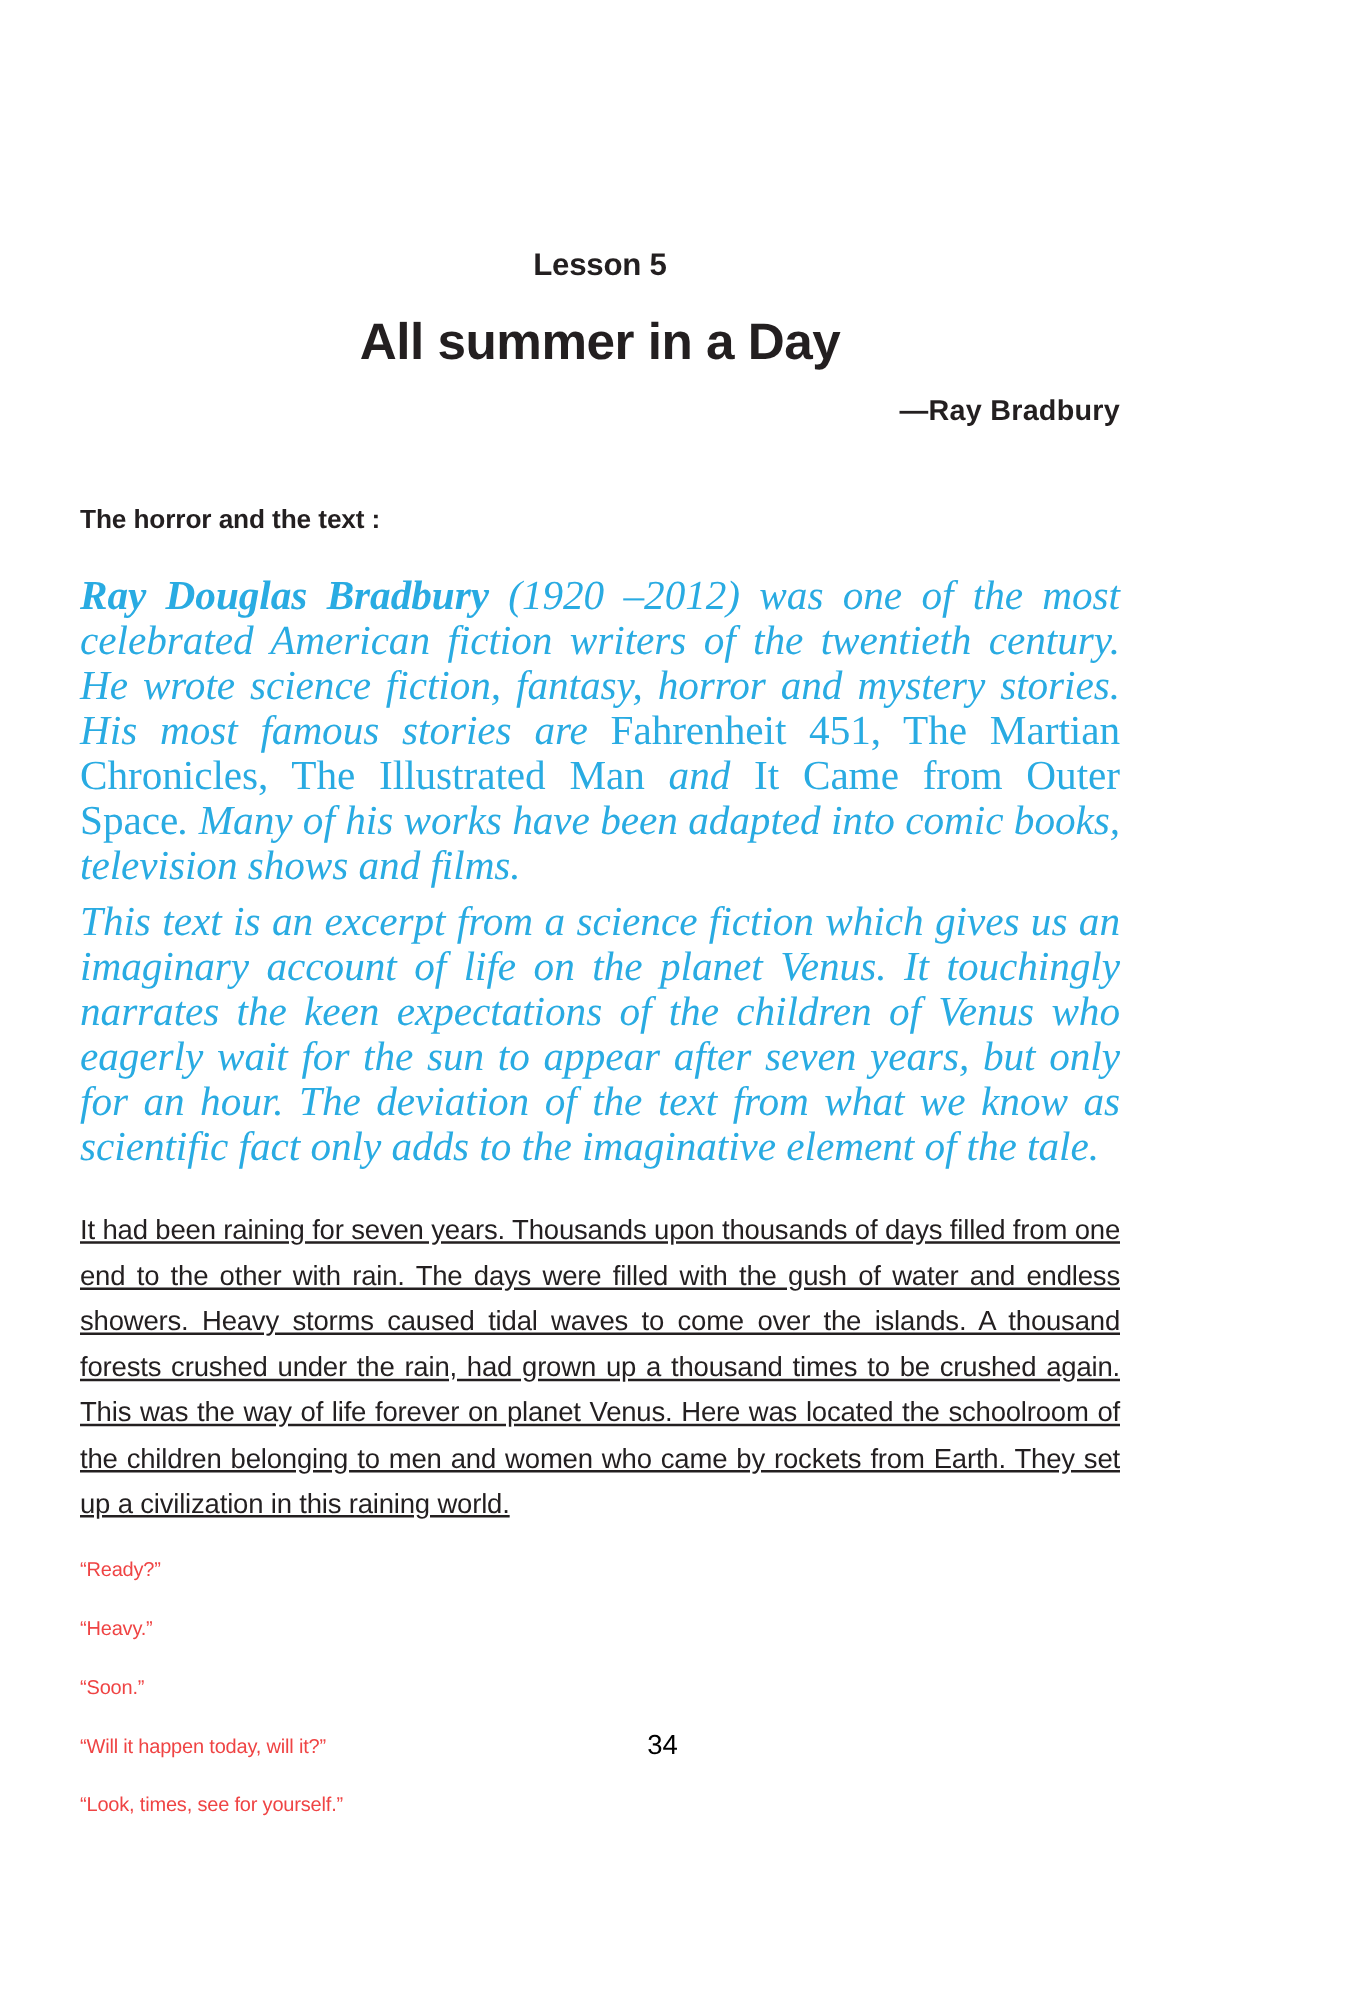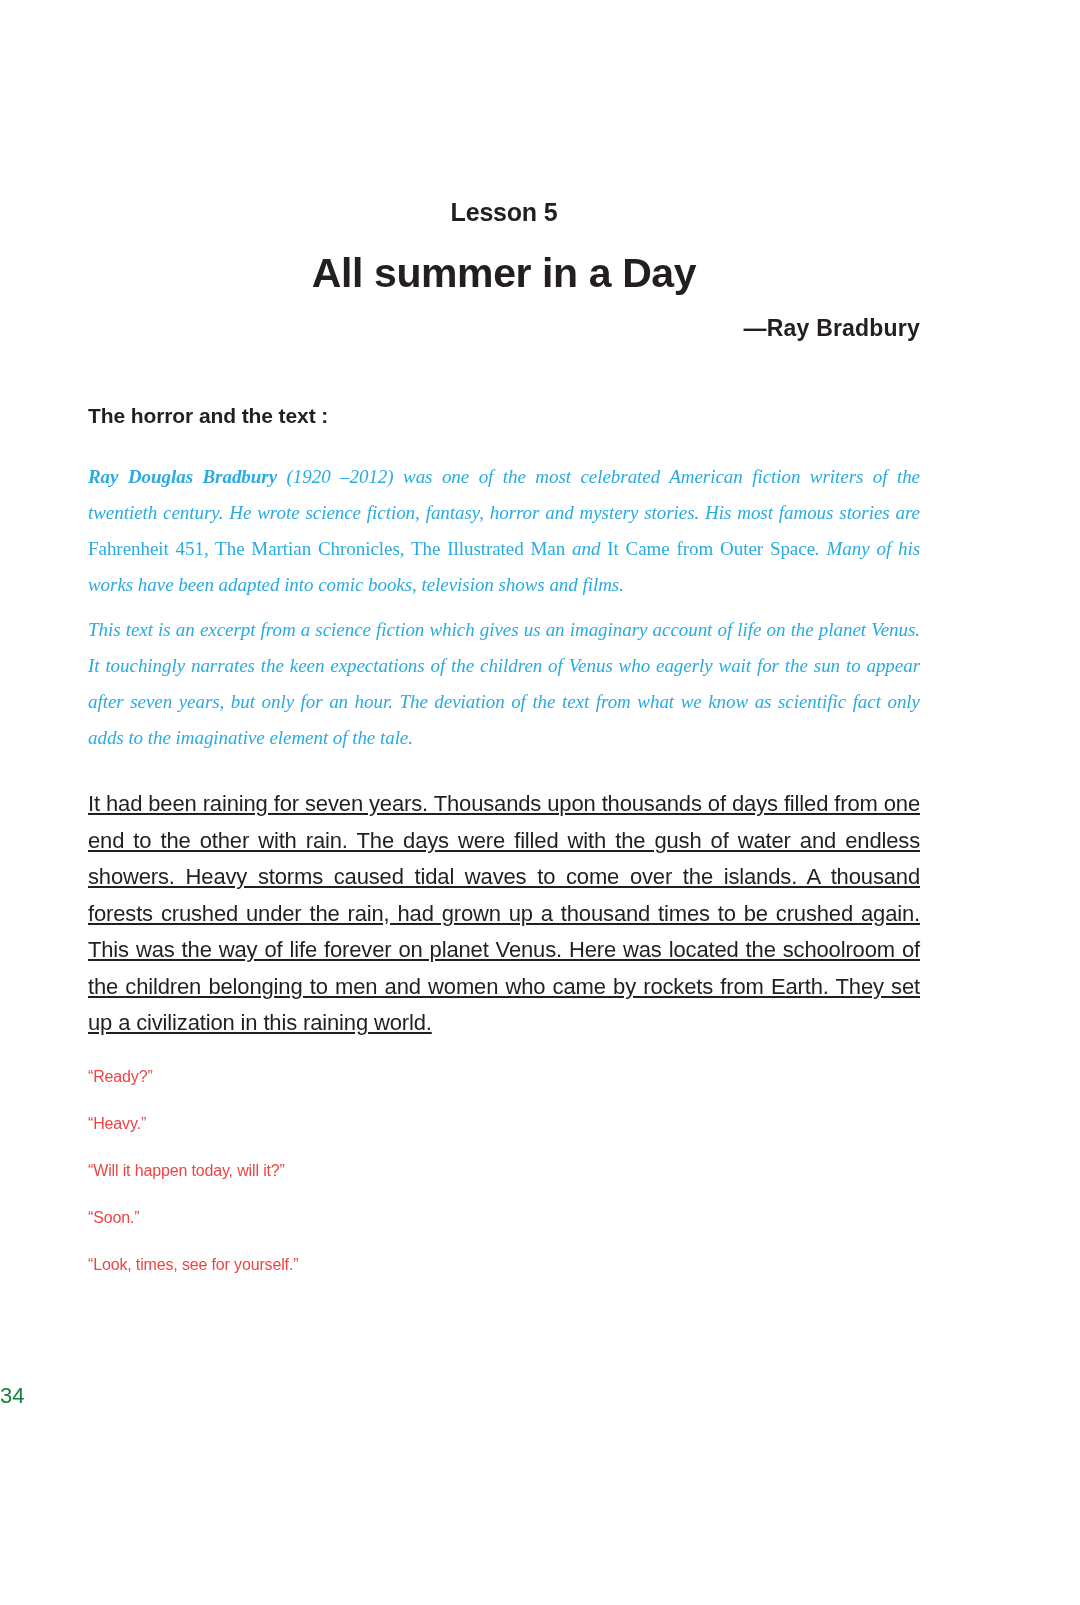--- a/index.html
+++ b/index.html
@@ -12,21 +12,21 @@
     width: 1080px;
     height: 1605px;
     background: #ffffff;
     margin: 0 auto;
     overflow: hidden;
     font-family: "Liberation Sans", sans-serif;
     -webkit-font-smoothing: antialiased;
   }
   .content {
     position: absolute;
-    left: 88px;
+    left: 64px;
     top: 0;
     width: 832px;   
     height: 1605px;
   }
 
   
   .lesson-label {
     margin: 0;
     padding-top: 198px;
     text-align: center;
@@ -68,21 +68,21 @@
 
   
   .intro-block {
     padding-top: 31px;
   }
   .intro-para {
     margin: 0;
     color: #29abe2;
     font-family: "Liberation Serif", serif;
     font-style: italic;
-    font-size: 19px;
+    font-size: 33px;
     line-height: 36px;
     text-align: justify;
     text-justify: inter-word;
     letter-spacing: -0.05px;
   }
   .intro-para + .intro-para {
     margin-top: 9px;
   }
   .intro-para .nm {
     font-weight: bold;
@@ -117,23 +117,23 @@
     text-align: left;
   }
   .dialogue.first { padding-top: 18px; }
 
   
   .folio {
     position: absolute;
     left: 0;
     top: 1383px;
     width: 1060px;
-    text-align: left;
+    text-align: center;
     font-size: 22px;
-    color: #15803d;
+    color: #000000;
     font-family: "Liberation Sans", sans-serif;
   }
 </style>
 </head>
 <body>
 
 <div class="page">
   <div class="content">
 
     <h2 class="lesson-label">Lesson 5</h2>
@@ -148,20 +148,20 @@
 
       <p class="intro-para"><span class="nm">Ray Douglas Bradbury</span><span> (1920 –2012) was one of the most celebrated American fiction writers of the twentieth century. He wrote science fiction, fantasy, horror and mystery stories. His most famous stories are </span><span class="roman">Fahrenheit 451, The Martian Chronicles, The Illustrated Man</span><span> and </span><span class="roman">It Came from Outer Space</span><span>. Many of his works have been adapted into comic books, television shows and films.</span></p>
 
       <p class="intro-para">This text is an excerpt from a science fiction which gives us an imaginary account of life on the planet Venus. It touchingly narrates the keen expectations of the children of Venus who eagerly wait for the sun to appear after seven years, but only for an hour. The deviation of the text from what we know as scientific fact only adds to the imaginative element of the tale.</p>
     </div>
 
     <p class="body-para">It had been raining for seven years. Thousands upon thousands of days filled from one end to the other with rain. The days were filled with the gush of water and endless showers. Heavy storms caused tidal waves to come over the islands. A thousand forests crushed under the rain, had grown up a thousand times to be crushed again. This was the way of life forever on planet Venus. Here was located the schoolroom of the children belonging to men and women who came by rockets from Earth. They set up a civilization in this raining world.</p>
 
     <p class="dialogue first">“Ready?”</p>
     <p class="dialogue">“Heavy.”</p>
+    <p class="dialogue">“Soon.”</p>
     <p class="dialogue">“Will it happen today, will it?”</p>
-    <p class="dialogue">“Soon.”</p>
     <p class="dialogue">“Look, times, see for yourself.”</p>
 
   </div>
 
   <div class="folio">34</div>
 </div>
 
 </body></html>

